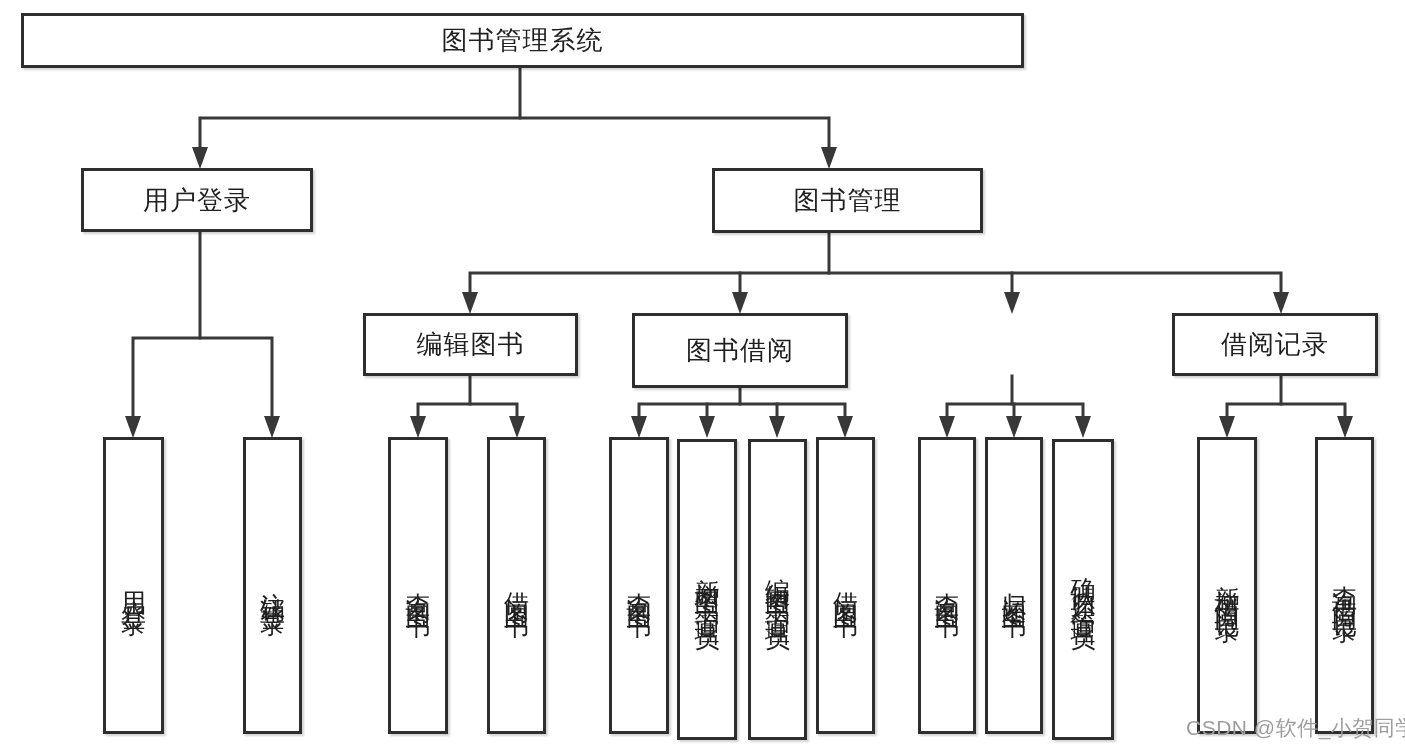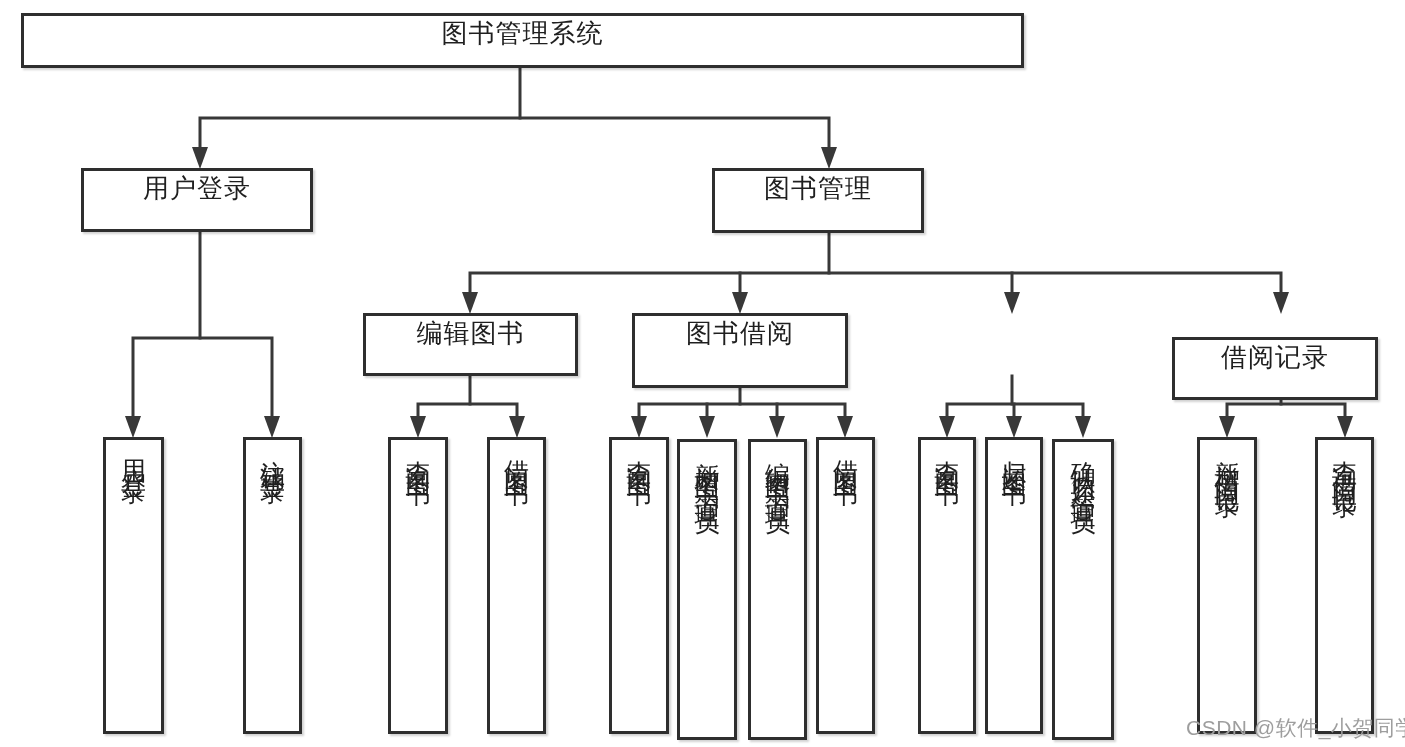--- a/index.html
+++ b/index.html
@@ -16,20 +16,21 @@
     position: absolute;
     left: 0; top: 0;
     width: 1405px; height: 747px;
   }
   .node {
     position: absolute;
     background: #ffffff;
     border: 3px solid #2e2e2e;
     box-shadow: 2px 2px 2px rgba(0,0,0,0.18);
     display: flex;
+    align-items: center;
     justify-content: center;
     color: #1f1f1f;
   }
   .h-node {
     font-size: 26px;
     letter-spacing: 1px;
     white-space: nowrap;
   }
   .v-node .vtext {
     writing-mode: vertical-rl;
@@ -45,25 +46,25 @@
     top: 714px;
     font-size: 21px;
     color: #9e9e9e;
     letter-spacing: 0.5px;
     white-space: nowrap;
     z-index: 5;
   }
   
   .n-root      { left: 21px;   top: 13px;  width: 1003px; height: 55px; }
   .n-login     { left: 81px;   top: 168px; width: 232px;  height: 64px; }
-  .n-manage    { left: 712px;  top: 168px; width: 212px;  height: 65px; }
+  .n-manage    { left: 712px;  top: 168px; width: 271px;  height: 65px; }
   .n-recommend { left: 363px;  top: 313px; width: 215px;  height: 63px; }
   .n-borrow    { left: 632px;  top: 313px; width: 216px;  height: 75px; }
   .n-current   { left: 905px;  top: 313px; width: 215px;  height: 64px; }
-  .n-records   { left: 1172px; top: 313px; width: 206px;  height: 63px; margin-top: 24px; }
+  .n-records   { left: 1172px; top: 313px; width: 206px;  height: 63px; }
   .n-l-login   { left: 103px;  top: 437px; width: 61px; height: 297px; }
   .n-l-logout  { left: 243px;  top: 437px; width: 59px; height: 297px; }
   .n-nb-query  { left: 388px;  top: 437px; width: 60px; height: 297px; }
   .n-nb-borrow { left: 487px;  top: 437px; width: 59px; height: 297px; }
   .n-bb-query  { left: 609px;  top: 437px; width: 60px; height: 297px; }
   .n-bb-add    { left: 677px;  top: 439px; width: 60px; height: 301px; }
   .n-bb-edit   { left: 748px;  top: 439px; width: 59px; height: 301px; }
   .n-bb-borrow { left: 816px;  top: 437px; width: 59px; height: 297px; }
   .n-cb-query  { left: 918px;  top: 437px; width: 58px; height: 297px; }
   .n-cb-return { left: 985px;  top: 437px; width: 58px; height: 297px; }

